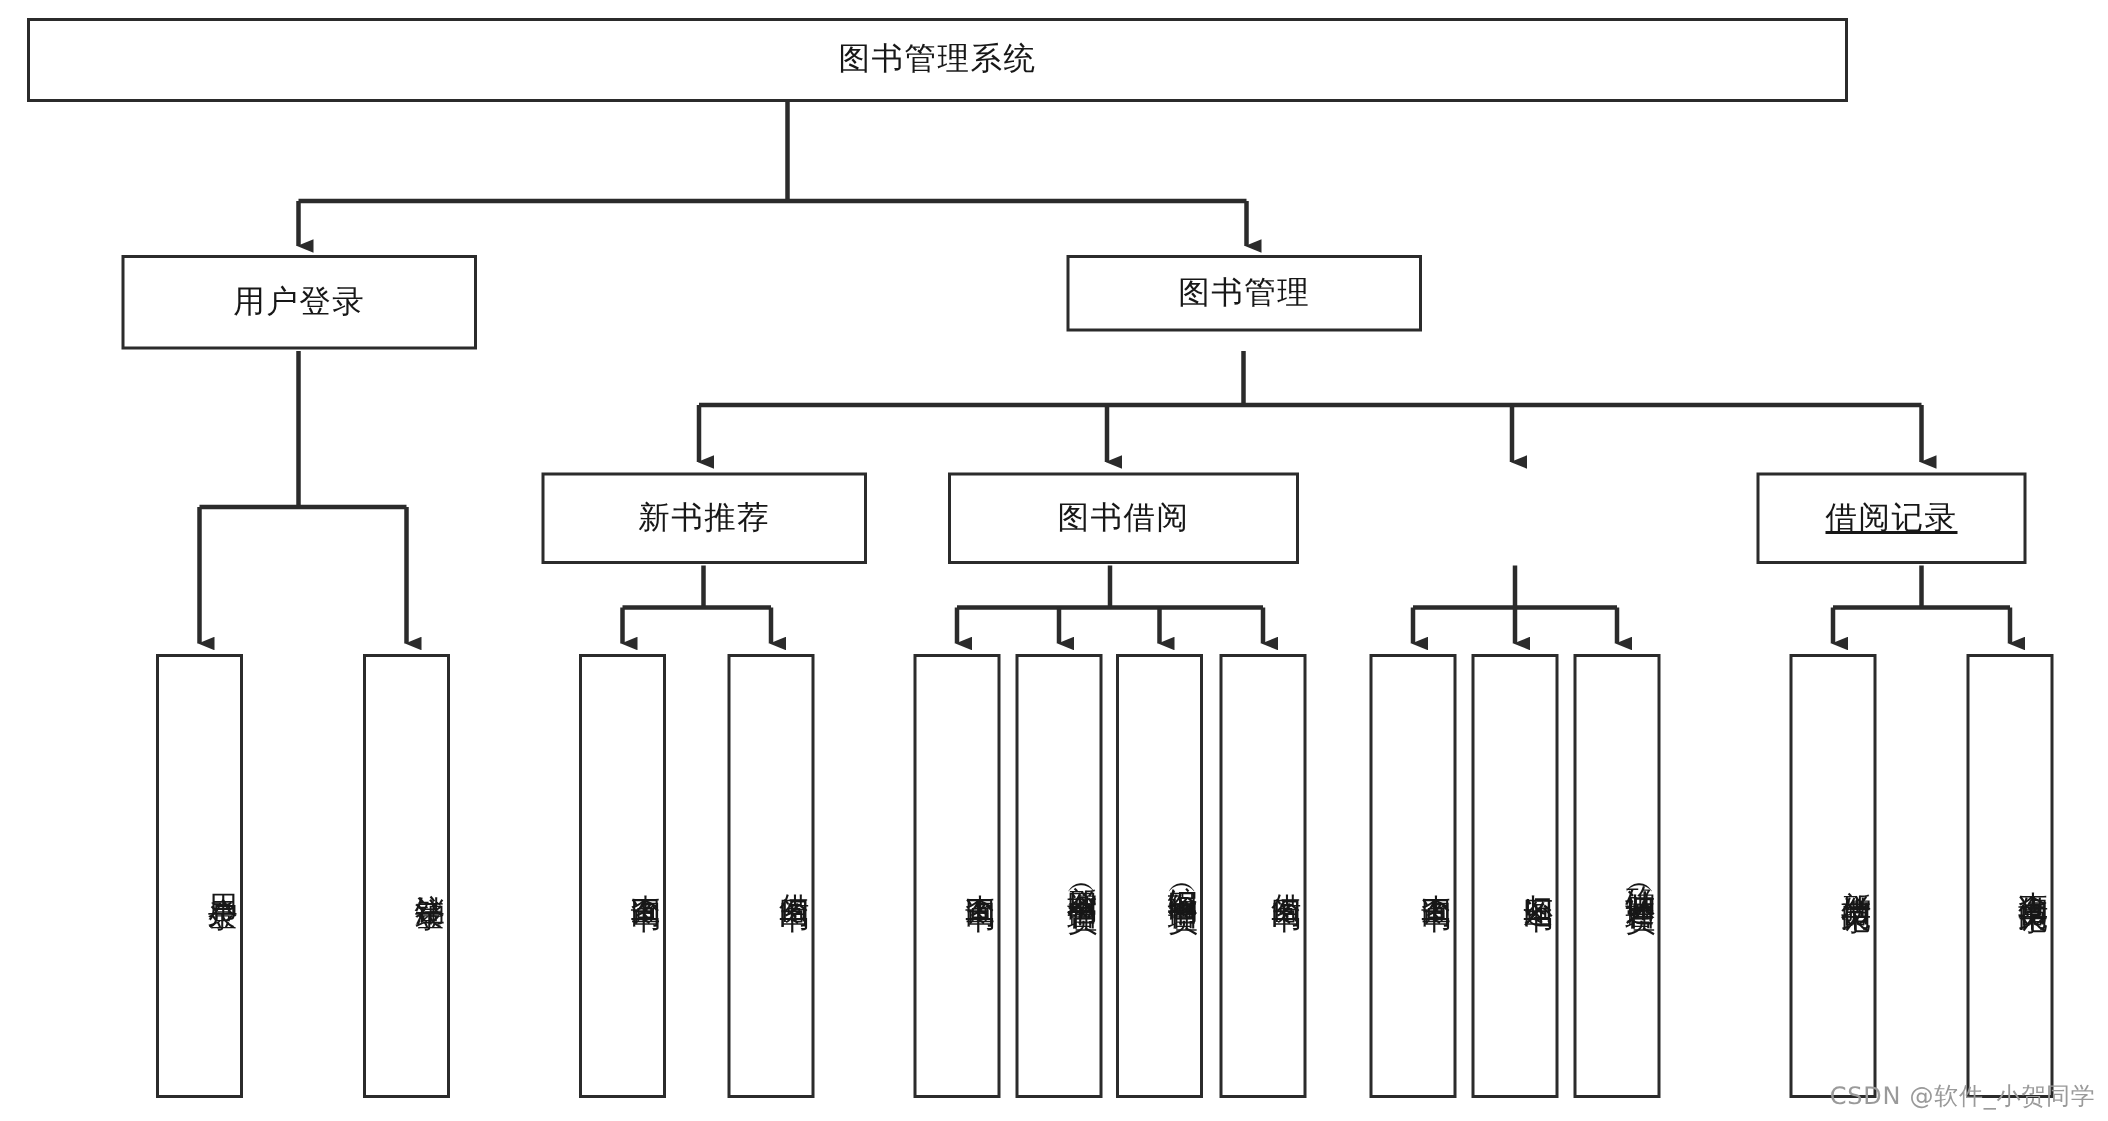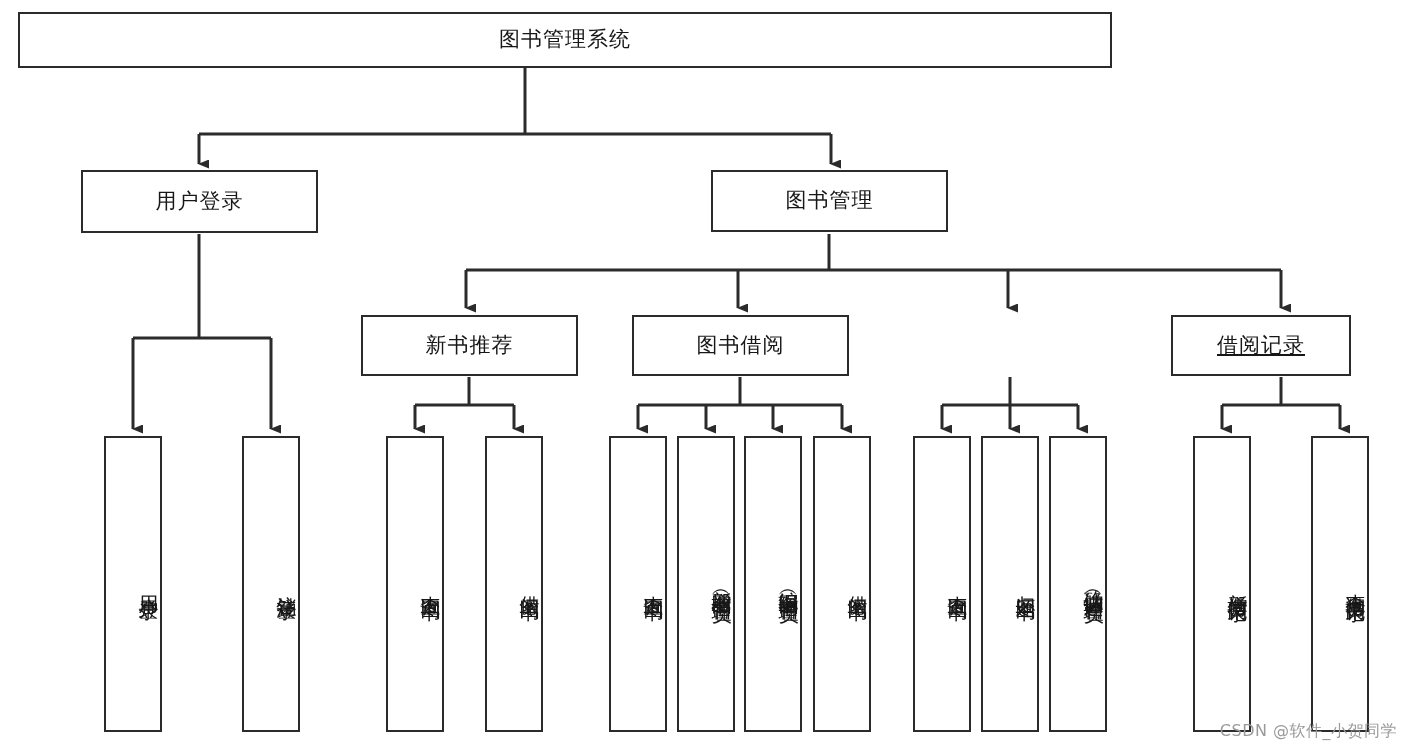--- a/index.html
+++ b/index.html
@@ -115,35 +115,35 @@
       <path d="M 1010,405 L 1010,429" marker-end="url(#arrowhead)"></path>
       <path d="M 1078,405 L 1078,429" marker-end="url(#arrowhead)"></path>
 
       <path d="M 1281,377 L 1281,405"></path>
       <path d="M 1222,405 L 1340,405"></path>
       <path d="M 1222,405 L 1222,429" marker-end="url(#arrowhead)"></path>
       <path d="M 1340,405 L 1340,429" marker-end="url(#arrowhead)"></path>
     </g>
   </svg>
 
-  <div class="node horiz root" style="left:18px; top:12px; width:1094px; height:56px;">
+  <div class="node horiz root" style="left:18px; top:12px; width:1214px; height:56px;">
     <span>图书管理系统</span>
   </div>
 
   <div class="node horiz" style="left:81px; top:170px; width:237px; height:63px;">
     <span>用户登录</span>
   </div>
-  <div class="node horiz" style="left:711px; top:170px; width:237px; height:62px;">
+  <div class="node horiz" style="left:711px; top:170px; width:237px; height:51px;">
     <span>图书管理</span>
   </div>
 
   <div class="node horiz" style="left:361px; top:315px; width:217px; height:61px;text-align:center;">
     <span>新书推荐</span>
   </div>
-  <div class="node horiz" style="left:632px; top:315px; width:217px; height:61px;">
+  <div class="node horiz" style="left:632px; top:315px; width:234px; height:61px;">
     <span>图书借阅</span>
   </div>
   <div class="node horiz" style="left:1171px; top:315px; width:180px; height:61px;text-decoration:underline;">
     <span>借阅记录</span>
   </div>
 
   <div class="node vert" style="left:104px; top:436px; width:58px; height:296px;">
     <span class="vtext">用户登录</span>
   </div>
   <div class="node vert" style="left:242px; top:436px; width:58px; height:296px;">

